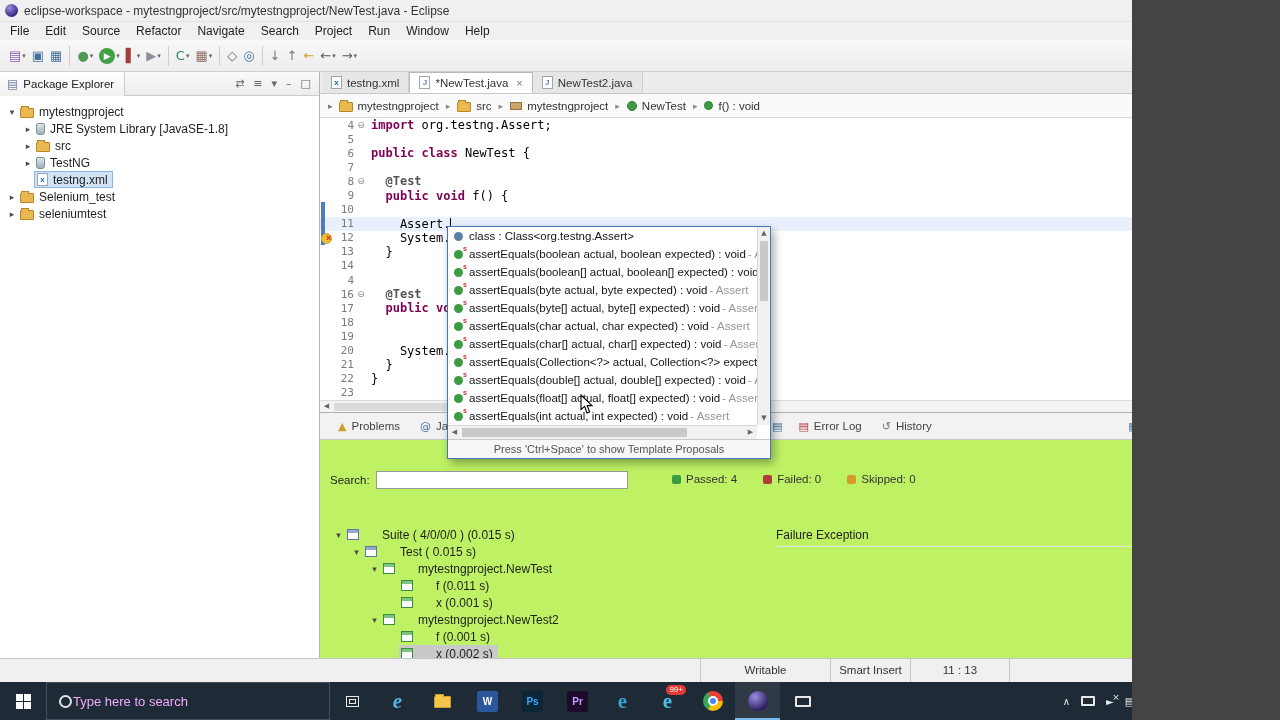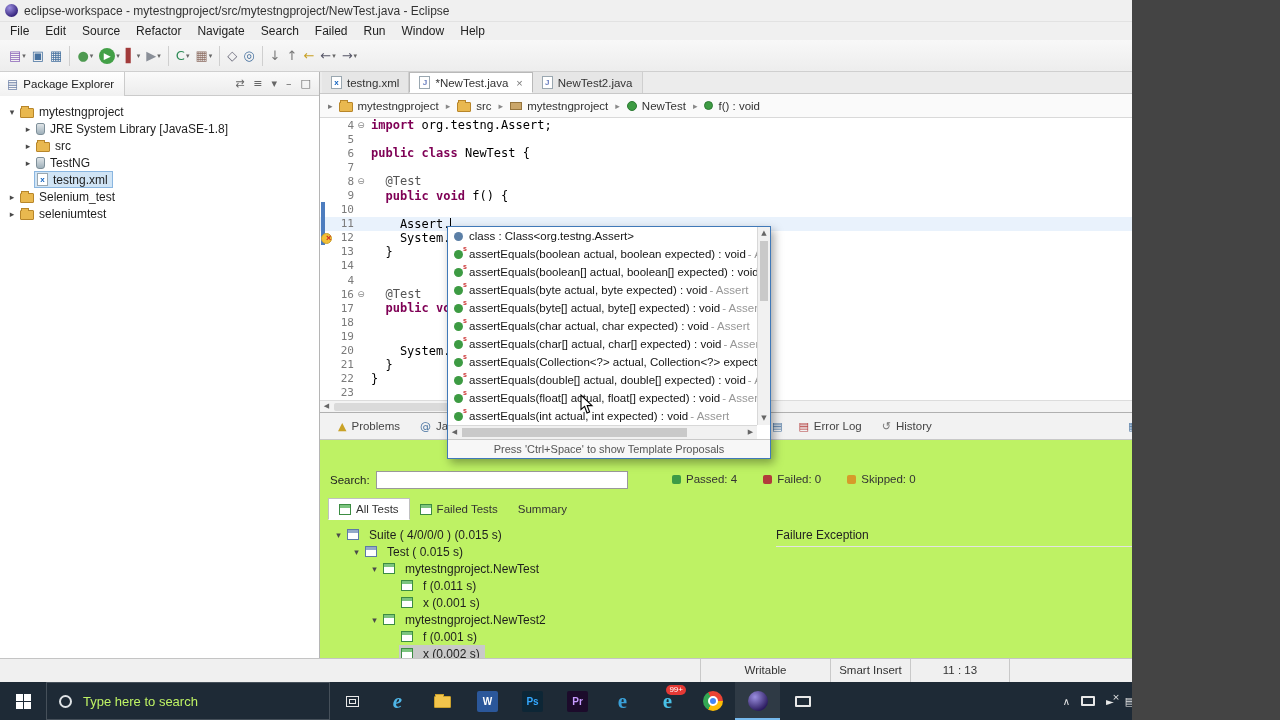--- a/index.html
+++ b/index.html
@@ -88,21 +88,21 @@
   .cl{display:flex;align-items:center;height:14.1px;font-family:"DejaVu Sans Mono",monospace;font-size:12px;}
   .cl.cur{background:#e9f2fc;}
   .clann{width:12px;flex:none;position:relative;height:14px;}
   .clann.err::before{content:"";position:absolute;left:1px;top:2px;width:9px;height:9px;border-radius:50%;
                      background:#f2c037;border:1px solid #caa02c;}
   .clann.err::after{content:"×";position:absolute;left:6px;top:3px;color:#c22;font:700 9px/9px "Liberation Sans",sans-serif;}
   .clnum{width:22px;flex:none;text-align:right;color:#7b7b7b;font-size:11px;}
   .clfold{width:14px;flex:none;text-align:center;color:#8a8a8a;font-size:9px;font-family:"DejaVu Sans",sans-serif;}
   .cltext{white-space:pre;padding-left:3px;color:#000;}
   .sg-k{color:#7f0055;font-weight:700;}
-  .sg-a{color:#555;font-weight:400;}
+  .sg-a{color:#555;font-weight:700;}
   .sg-p{color:#000;}
   .caret{display:inline-block;width:1px;height:12px;background:#000;vertical-align:middle;}
   .vscroll{position:absolute;right:16px;top:46px;width:16px;bottom:12px;background:#f3f3f3;border-left:1px solid #dcdcdc;}
   .vsa{display:block;height:13px;text-align:center;font-size:7px;color:#666;line-height:13px;font-family:"DejaVu Sans",sans-serif;}
   .vsa.bot{position:absolute;bottom:0;left:0;right:0;}
   .vthumb-e{position:absolute;left:2px;right:2px;top:15px;height:140px;background:#dadada;border-radius:2px;}
   .ruler{position:absolute;right:0;top:46px;width:16px;bottom:12px;background:#f7f7f7;border-left:1px solid #e2e2e2;}
   .mark-red{position:absolute;right:3px;top:112px;width:8px;height:5px;background:#e05a5a;border:1px solid #b23b3b;}
   .mark-top{position:absolute;right:3px;top:2px;width:8px;height:6px;background:#cfcfcf;border:1px solid #aaa;}
   .hscroll{position:absolute;left:0;right:32px;bottom:0;height:12px;background:#f3f3f3;border-top:1px solid #dcdcdc;}
@@ -129,21 +129,21 @@
   .cdot{width:9px;height:9px;border-radius:2px;margin-right:5px;display:inline-block;}
   .gbar{position:absolute;left:660px;top:31px;width:258px;height:17px;color:#fff;font-size:11px;
         text-align:center;line-height:17px;}
   .gb-ic{position:absolute;top:33px;font-family:"DejaVu Sans",sans-serif;font-size:11px;color:#777;}
   .vtabs{position:absolute;left:8px;top:58px;display:flex;align-items:flex-end;height:22px;}
   .vtab{display:inline-flex;align-items:center;gap:5px;height:22px;padding:0 10px;font-size:11.5px;color:#333;}
   .vtab.active{background:#fff;border:1px solid #c0c0c0;border-bottom:1px solid #fff;}
   .ttree{position:absolute;left:4px;top:86px;}
   .trow{display:flex;align-items:center;height:17px;font-size:12px;color:#1e1e1e;white-space:nowrap;}
   .tchev{width:13px;text-align:center;font-family:"DejaVu Sans",sans-serif;font-size:9px;color:#4a4a4a;}
-  .tw{display:inline-flex;align-items:center;gap:10px;padding:0 5px 0 2px;height:17px;}
+  .tw{display:inline-flex;align-items:center;gap:23px;padding:0 5px 0 2px;height:17px;}
   .tw.selected{background:#c9c9c9;}
   .fail-title{position:absolute;left:456px;top:88px;width:452px;font-size:12px;color:#222;
               padding-bottom:4px;border-bottom:1px solid #e3e3e3;}
   .fail-grid{position:absolute;right:26px;top:86px;font-family:"DejaVu Sans",sans-serif;font-size:13px;color:#666;}
   .bscroll{position:absolute;right:2px;top:30px;bottom:4px;width:13px;background:#f4f4f4;border:1px solid #e2e2e2;}
   .bthumb{position:absolute;left:1px;right:1px;top:2px;height:46px;background:#d6d6d6;}
 
   
   .statusbar{position:absolute;left:0;top:658px;width:1280px;height:24px;background:#f0f0f0;
              border-top:1px solid #c4c4c4;font-size:11.5px;color:#333;}
@@ -151,22 +151,22 @@
   .sb-cell.c1{left:700px;width:130px;}
   .sb-cell.c2{left:830px;width:80px;}
   .sb-cell.c3{left:910px;width:100px;border-right:1px solid #c9c9c9;}
 
   
   .taskbar{position:absolute;left:0;top:682px;width:1280px;height:38px;background:#1e2a36;display:flex;align-items:stretch;}
   .start{width:46px;display:flex;align-items:center;justify-content:center;}
   .winlogo{width:15px;height:15px;background-image:linear-gradient(#fff,#fff),linear-gradient(#fff,#fff),
            linear-gradient(#fff,#fff),linear-gradient(#fff,#fff);
            background-size:7px 7px;background-position:0 0,8px 0,0 8px,8px 8px;background-repeat:no-repeat;}
-  .tsearch{width:284px;display:flex;align-items:center;gap:11px;padding-left:12px;border:1px solid rgba(255,255,255,.18);
-           color:#bef264;font-size:13px;}
+  .tsearch{width:284px;display:flex;align-items:center;gap:1px;padding-left:12px;border:1px solid rgba(255,255,255,.18);
+           color:#f0abfc;font-size:13px;}
   .cortana{width:13px;height:13px;border:2px solid #dfe3e6;border-radius:50%;flex:none;}
   .apps{display:flex;}
   .app{width:45px;display:flex;align-items:center;justify-content:center;position:relative;}
   .app.active{background:rgba(255,255,255,.08);box-shadow:inset 0 -2px 0 #76b9ed;}
   .tv{width:13px;height:11px;border:1px solid #e8e8e8;position:relative;}
   .tv::before{content:"";position:absolute;inset:2px;border:1px solid #e8e8e8;}
   .alet{font-family:"Liberation Serif",serif;font-weight:700;font-size:21px;line-height:21px;}
   .alet.it{font-style:italic;}
   .afold{width:17px;height:12px;background:#f3c54c;border:1px solid #caa02c;border-radius:1px;position:relative;margin-top:2px;display:inline-block;}
   .afold::before{content:"";position:absolute;top:-3px;left:0;width:7px;height:2px;background:#f3c54c;border:1px solid #caa02c;border-bottom:none;}
@@ -231,21 +231,21 @@
       </span>
   </div>
 
   <div class="menubar">
       <span class="mitem">File</span>
       <span class="mitem">Edit</span>
       <span class="mitem">Source</span>
       <span class="mitem">Refactor</span>
       <span class="mitem">Navigate</span>
       <span class="mitem">Search</span>
-      <span class="mitem">Failed</span>
+      <span class="mitem">Project</span>
       <span class="mitem">Run</span>
       <span class="mitem">Window</span>
       <span class="mitem">Help</span>
     </div>
 
   <div class="toolbar">
     <span class="tb-left">
         <span class="tbtn">
           <span class="tglyph" style="color: rgb(138, 99, 184);">▤</span>
           <span class="tdd">▾</span>
@@ -634,33 +634,20 @@
             <span class="cdot" style="background: rgb(178, 59, 59);"></span>
             <span>Failed: 0</span>
           </span>
           <span class="cnt">
             <span class="cdot" style="background: rgb(214, 155, 42);"></span>
             <span>Skipped: 0</span>
           </span>
         </span>
       <span class="gb-ic" style="left:928px">≡</span>
       <span class="gb-ic" style="left:944px">▾</span>
-      <div class="vtabs">
-          <span class="vtab active">
-            <span class="tico i-table"></span>
-            <span>All Tests</span>
-          </span>
-          <span class="vtab">
-            <span class="tico i-table"></span>
-            <span>Failed Tests</span>
-          </span>
-          <span class="vtab">
-            <span>Summary</span>
-          </span>
-        </div>
       <div class="ttree">
           <div class="trow" style="padding-left: 8px;">
             <span class="tchev">▾</span>
             <span class="tw">
               <span class="tico i-table blue"></span>
               <span class="tlabel">Suite ( 4/0/0/0 ) (0.015 s)</span>
             </span>
           </div>
           <div class="trow" style="padding-left: 26px;">
             <span class="tchev">▾</span>

